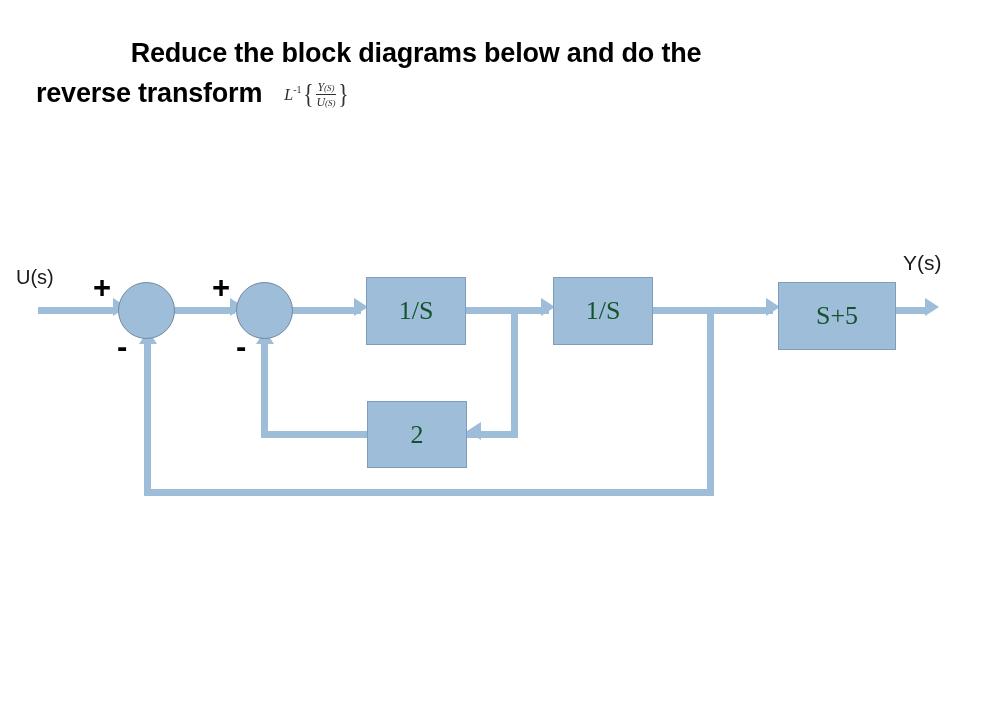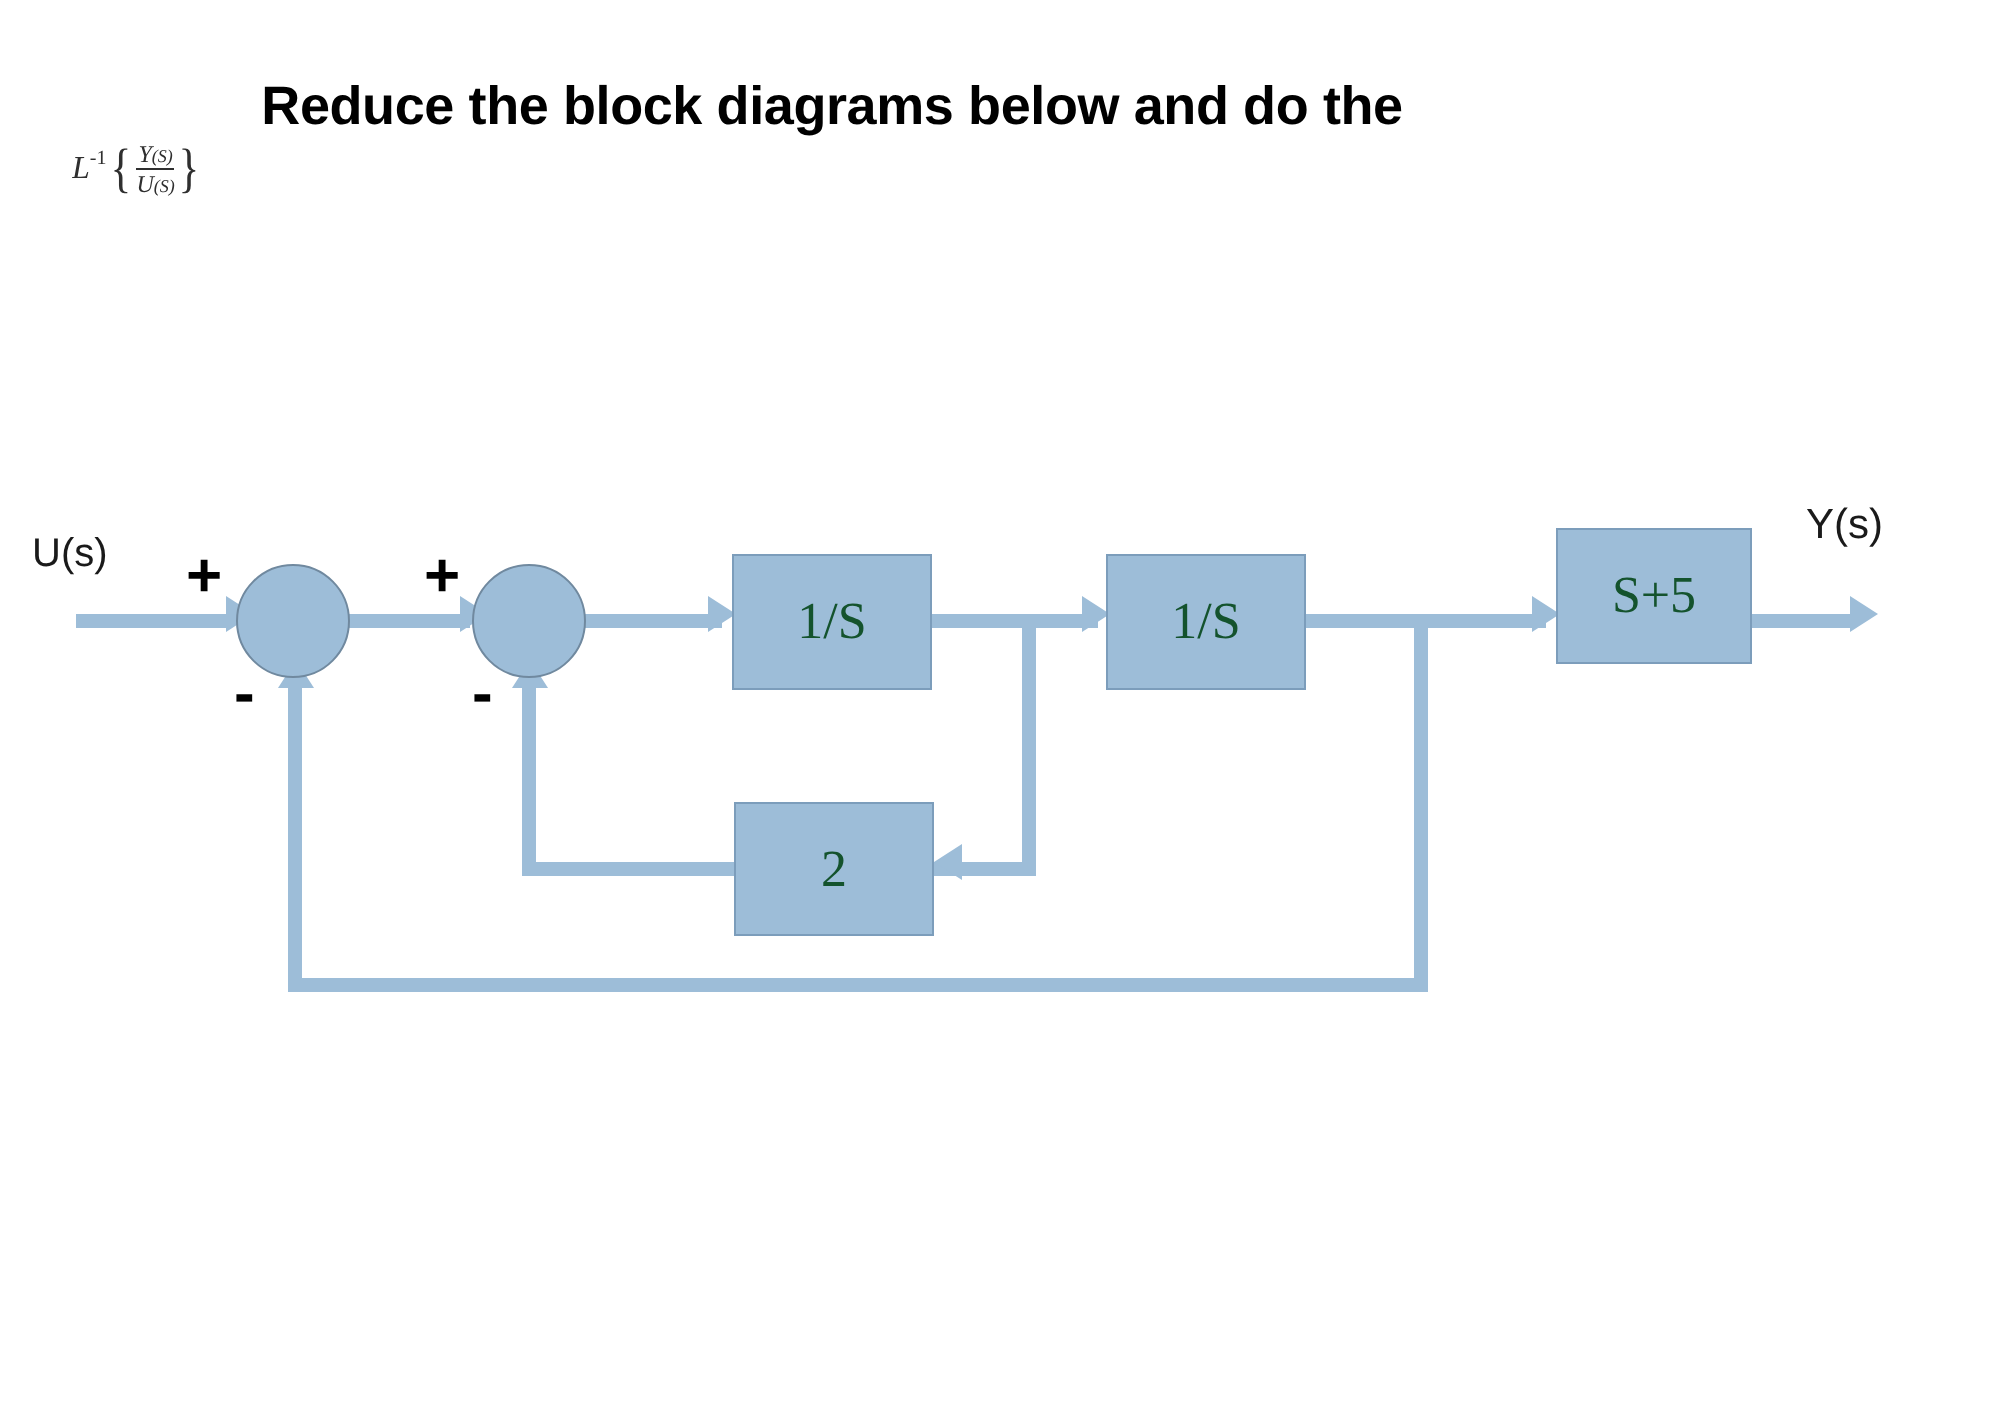--- a/index.html
+++ b/index.html
@@ -157,20 +157,21 @@
   }
 </style>
 </head>
 <body>
 
 <div class="stage">
 
   <div class="title-block">
     <div class="title-line">Reduce the block diagrams below and do the</div>
     <div class="title-row2">
+      <div class="title-line">reverse transform</div>
       <div class="math-frag">
         <div class="math-inner">
           <span class="math-op">L</span>
             <span class="math-sup">-1</span>
           <span class="math-brace">{</span>
           <span class="math-frac">
             <span class="math-num"><span>Y</span><span class="math-sub">(S)</span></span>
             <span class="math-den"><span>U</span><span class="math-sub">(S)</span></span>
           </span>
           <span class="math-brace">}</span>
@@ -219,17 +220,17 @@
   <div class="sign sign-minus" style="left:117px; top:331px;">-</div>
 
   <div class="sum" style="left:236px; top:282px; width:57px; height:57px;"></div>
   <div class="sign sign-plus" style="left:212px; top:272px;">+</div>
   <div class="sign sign-minus" style="left:236px; top:331px;">-</div>
 
   <div class="blk" style="left:366px; top:277px; width:100px; height:68px;">1/S</div>
 
   <div class="blk" style="left:553px; top:277px; width:100px; height:68px;">1/S</div>
 
-  <div class="blk" style="left:778px; top:264px; width:98px; height:68px;">S+5</div>
+  <div class="blk" style="left:778px; top:282px; width:118px; height:68px;">S+5</div>
 
   <div class="blk" style="left:367px; top:401px; width:100px; height:67px;">2</div>
 
 </div>
 
 </body></html>

